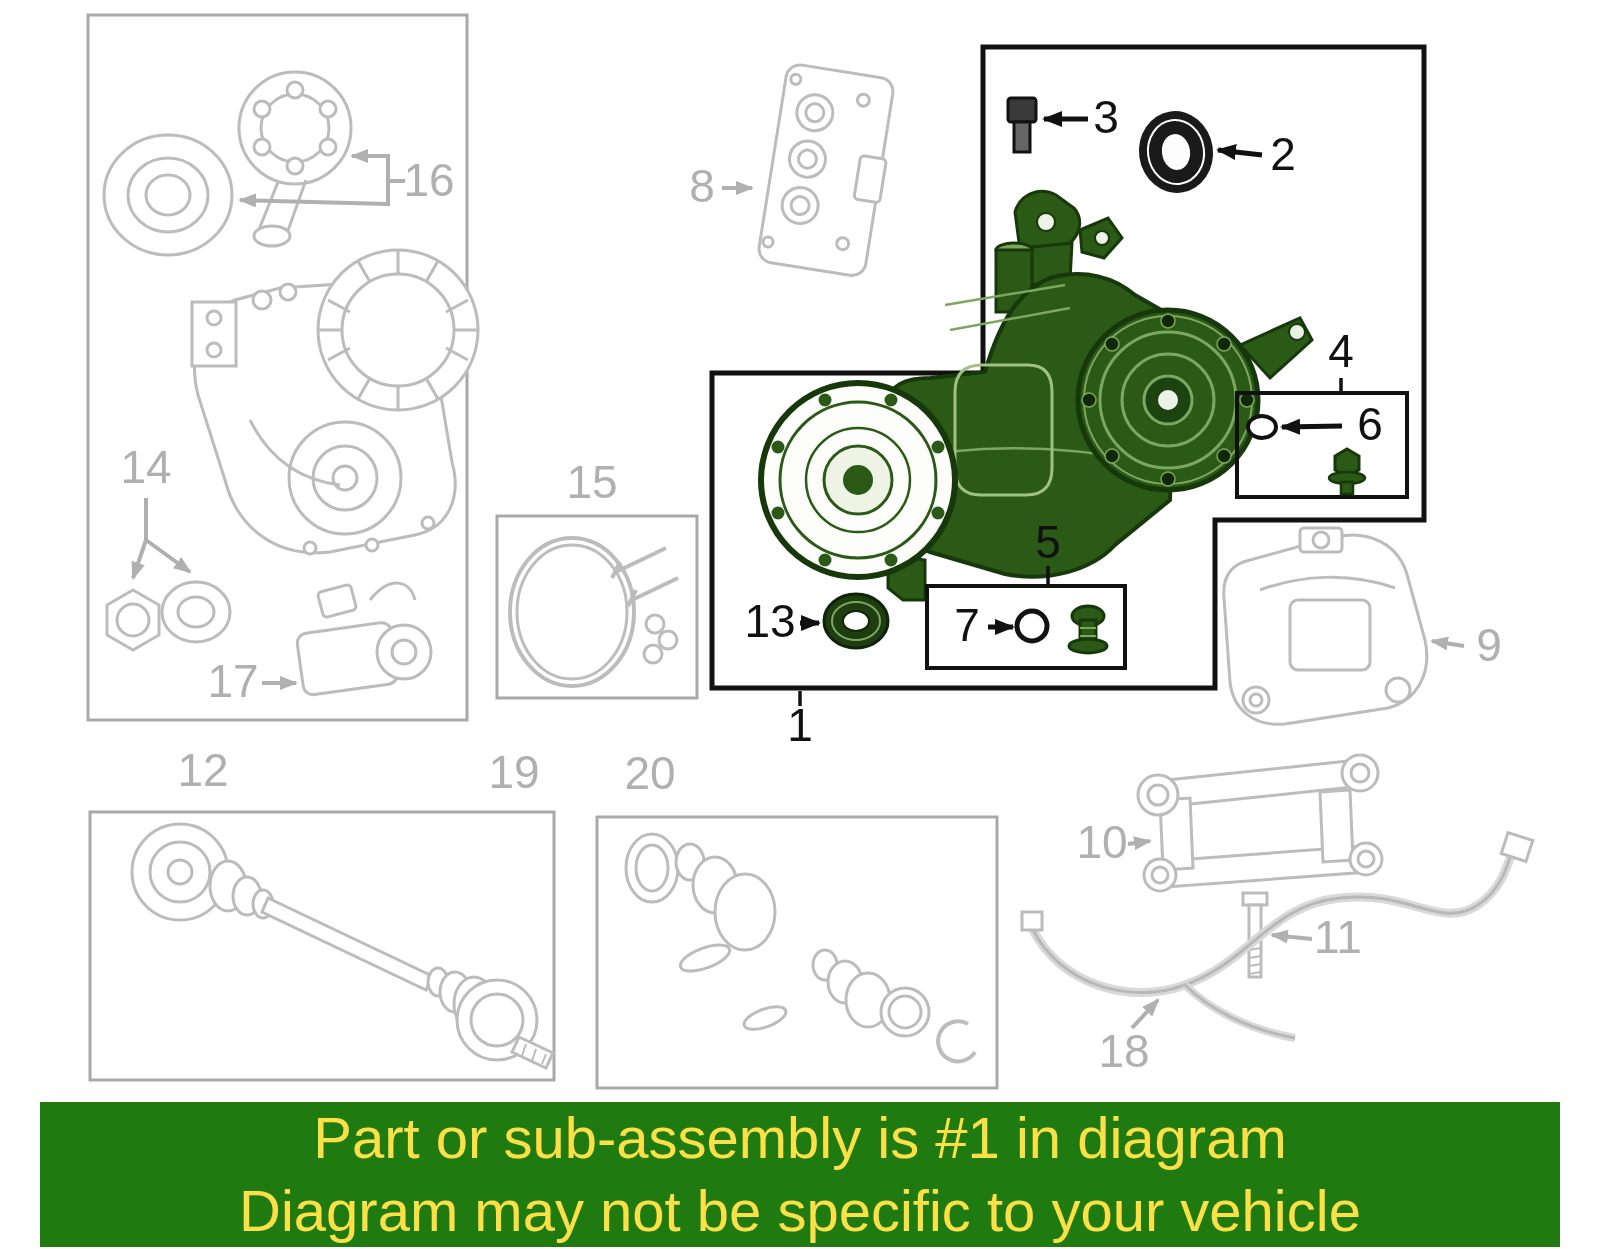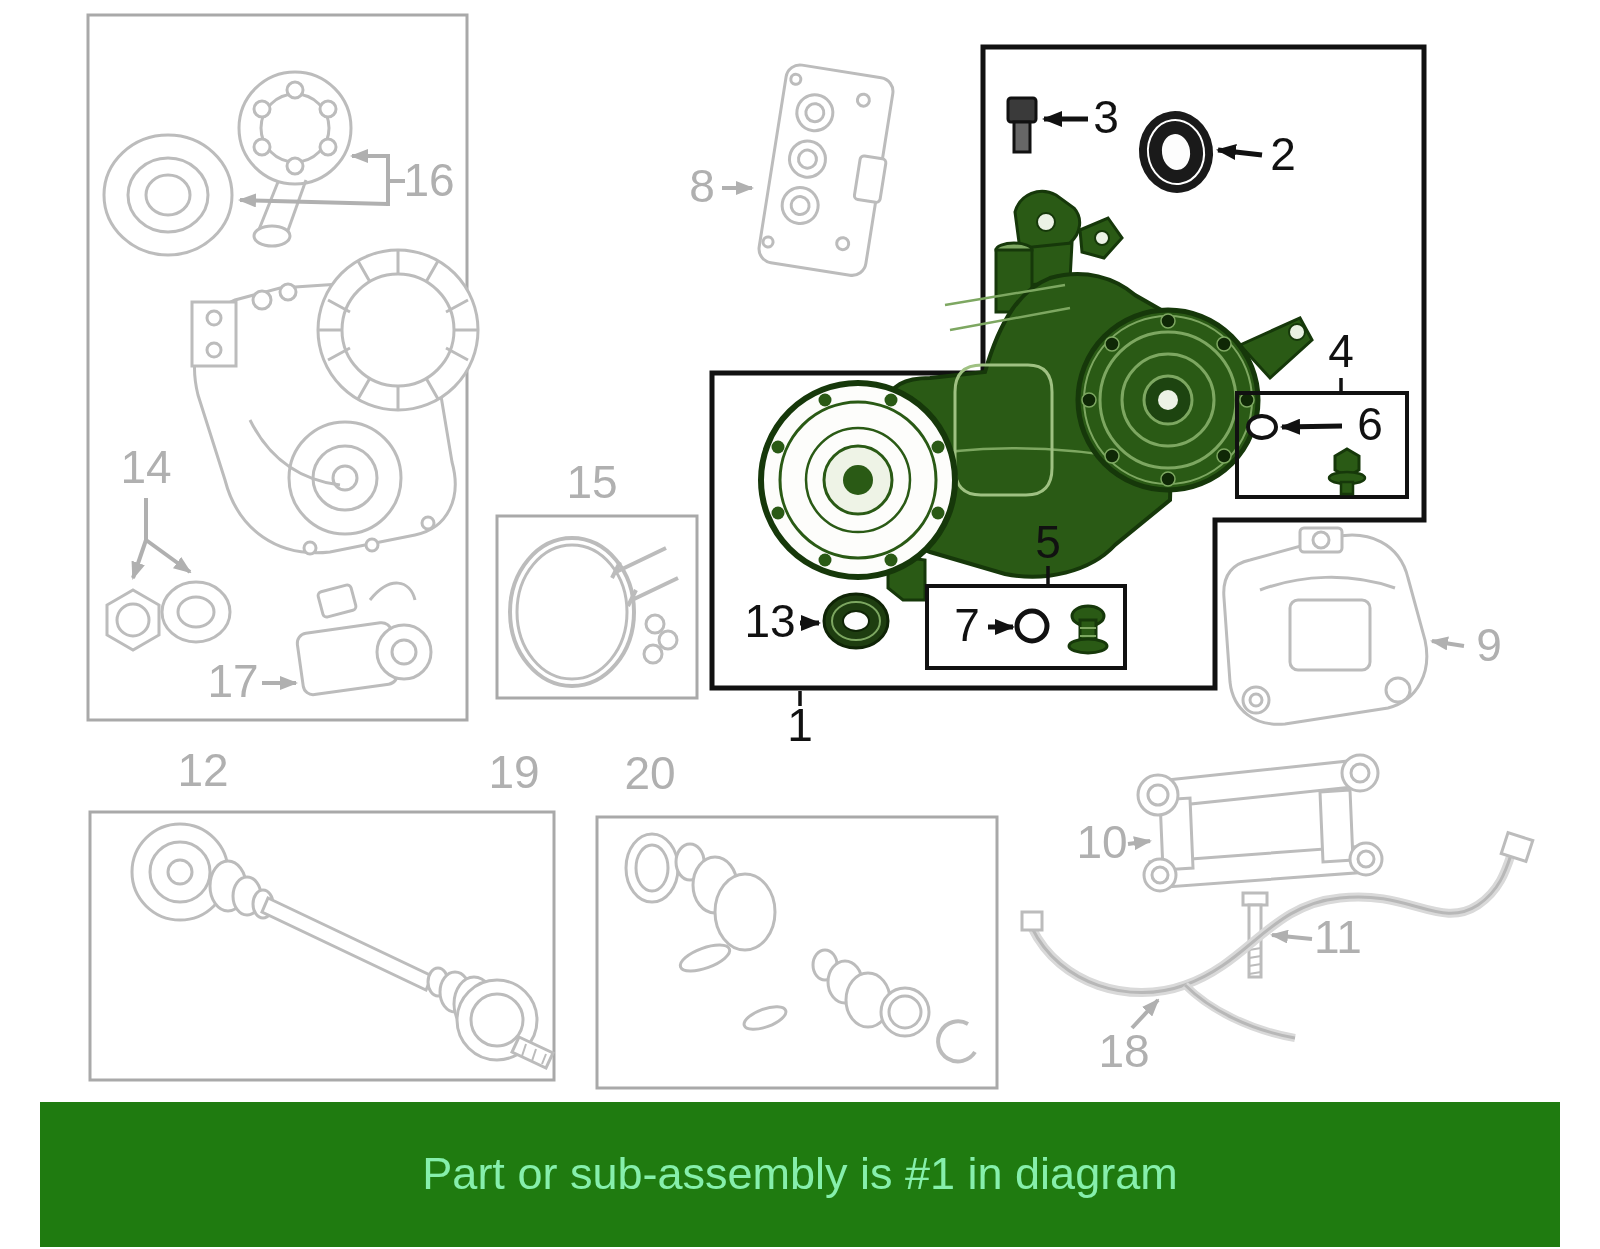--- a/index.html
+++ b/index.html
@@ -1,23 +1,23 @@
 <!DOCTYPE html>
 <html><head>
 <meta charset="utf-8">
 <style>
   html,body{margin:0;padding:0;background:#ffffff;}
   .page{position:relative;width:1600px;height:1249px;background:#ffffff;overflow:hidden;
         font-family:"Liberation Sans",sans-serif;}
   .page svg{position:absolute;top:0;left:0;display:block;}
   svg text{font-family:"Liberation Sans",sans-serif;font-size:46px;}
   .banner{position:absolute;left:40px;top:1102px;width:1520px;height:145px;
-          background:#1f7b10;color:#86efac;display:flex;flex-direction:column;
+          background:#1f7b10;color:#fde047;display:flex;flex-direction:column;
           align-items:center;justify-content:center;text-align:center;
-          font-size:45px;line-height:1.25;}
+          font-size:58px;line-height:1.25;}
 </style>
 </head>
 <body>
 
 <div class="page">
 
 <svg width="1600" height="1100" viewBox="0 0 1600 1100">
   <defs>
     <marker id="ab" markerUnits="userSpaceOnUse" markerWidth="20" markerHeight="16" refX="18" refY="8" orient="auto">
       <path d="M0,0 L20,8 L0,16 Z" fill="#111111"></path>
@@ -313,15 +313,16 @@
   <text x="592" y="498" text-anchor="middle" fill="#b0b0b0">15</text>
   <text x="429" y="196" text-anchor="middle" fill="#b0b0b0">16</text>
   <text x="233" y="697" text-anchor="middle" fill="#b0b0b0">17</text>
   <text x="1124" y="1067" text-anchor="middle" fill="#b0b0b0">18</text>
   <text x="514" y="788" text-anchor="middle" fill="#b0b0b0">19</text>
   <text x="650" y="789" text-anchor="middle" fill="#b0b0b0">20</text>
 </svg>
 
 <div class="banner">
   <div>Part or sub-assembly is #1 in diagram</div>
+  <div>Diagram may not be specific to your vehicle</div>
 </div>
 
 </div>
 
 </body></html>

